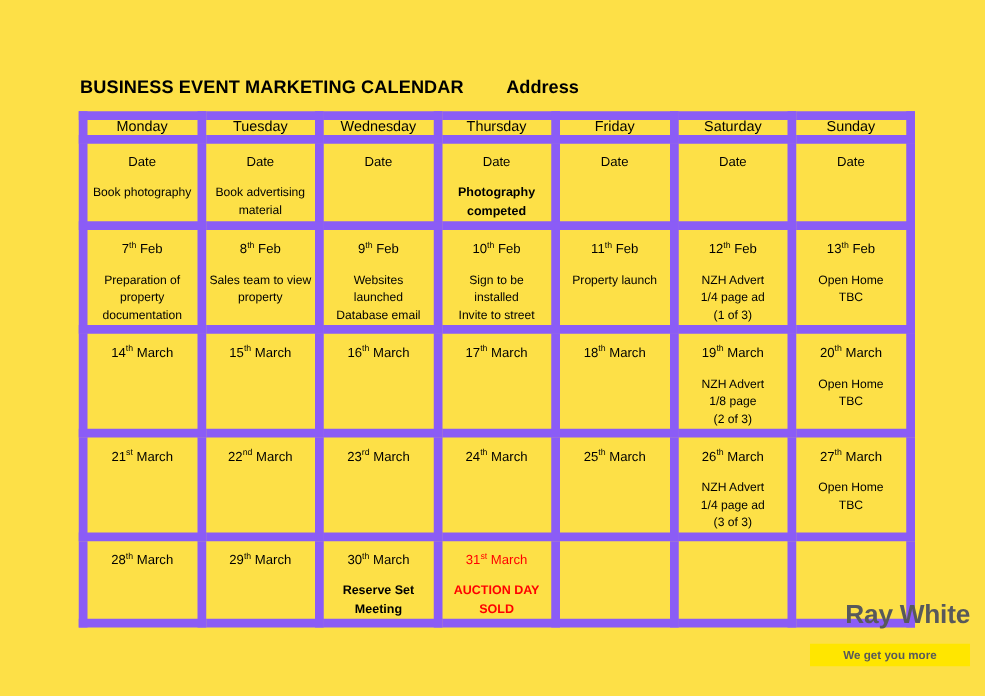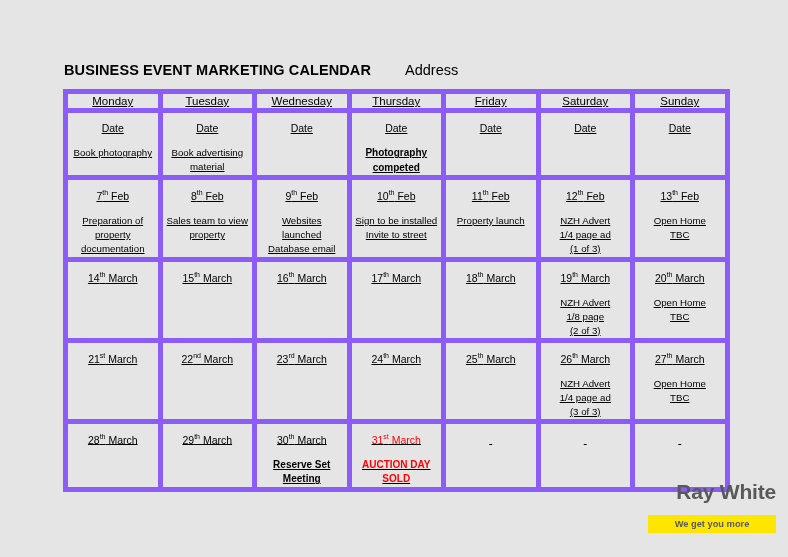--- a/index.html
+++ b/index.html
@@ -11,52 +11,51 @@
     width: 788px; height: 557px;
     font-family: "Liberation Sans", sans-serif;
     color: #000000;
     overflow: hidden;
     position: relative;
   }
   .page {
     position: absolute;
     left: 0; top: 0;
     width: 788px; height: 557px;
-    background: #e5e5e5;
+    background: #fde047;
   }
   .title-row {
     position: absolute;
     left: 64px; top: 62px;
     display: flex;
     align-items: baseline;
     gap: 34px;
   }
   .doc-title {
     font-size: 14.5px;
     font-weight: bold;
     letter-spacing: 0.1px;
     white-space: nowrap;
   }
   .doc-subtitle {
     font-size: 14.5px;
-    font-weight: normal;
+    font-weight: bold;
     white-space: nowrap;
   }
   table.cal {
     position: absolute;
     left: 63px; top: 89px;
     width: 662px;
     border-collapse: collapse;
     table-layout: fixed;
   }
   table.cal th, table.cal td {
-    border: 5px solid #8b5cf6;
+    border: 7px solid #8b5cf6;
     vertical-align: top;
     padding: 0;
-    text-decoration: underline;
   }
   table.cal th {
     height: 19px;
     font-size: 11.5px;
     font-weight: normal;
     text-align: center;
     vertical-align: middle;
   }
   col.c { width: 94.5px; }
   td.cell {

